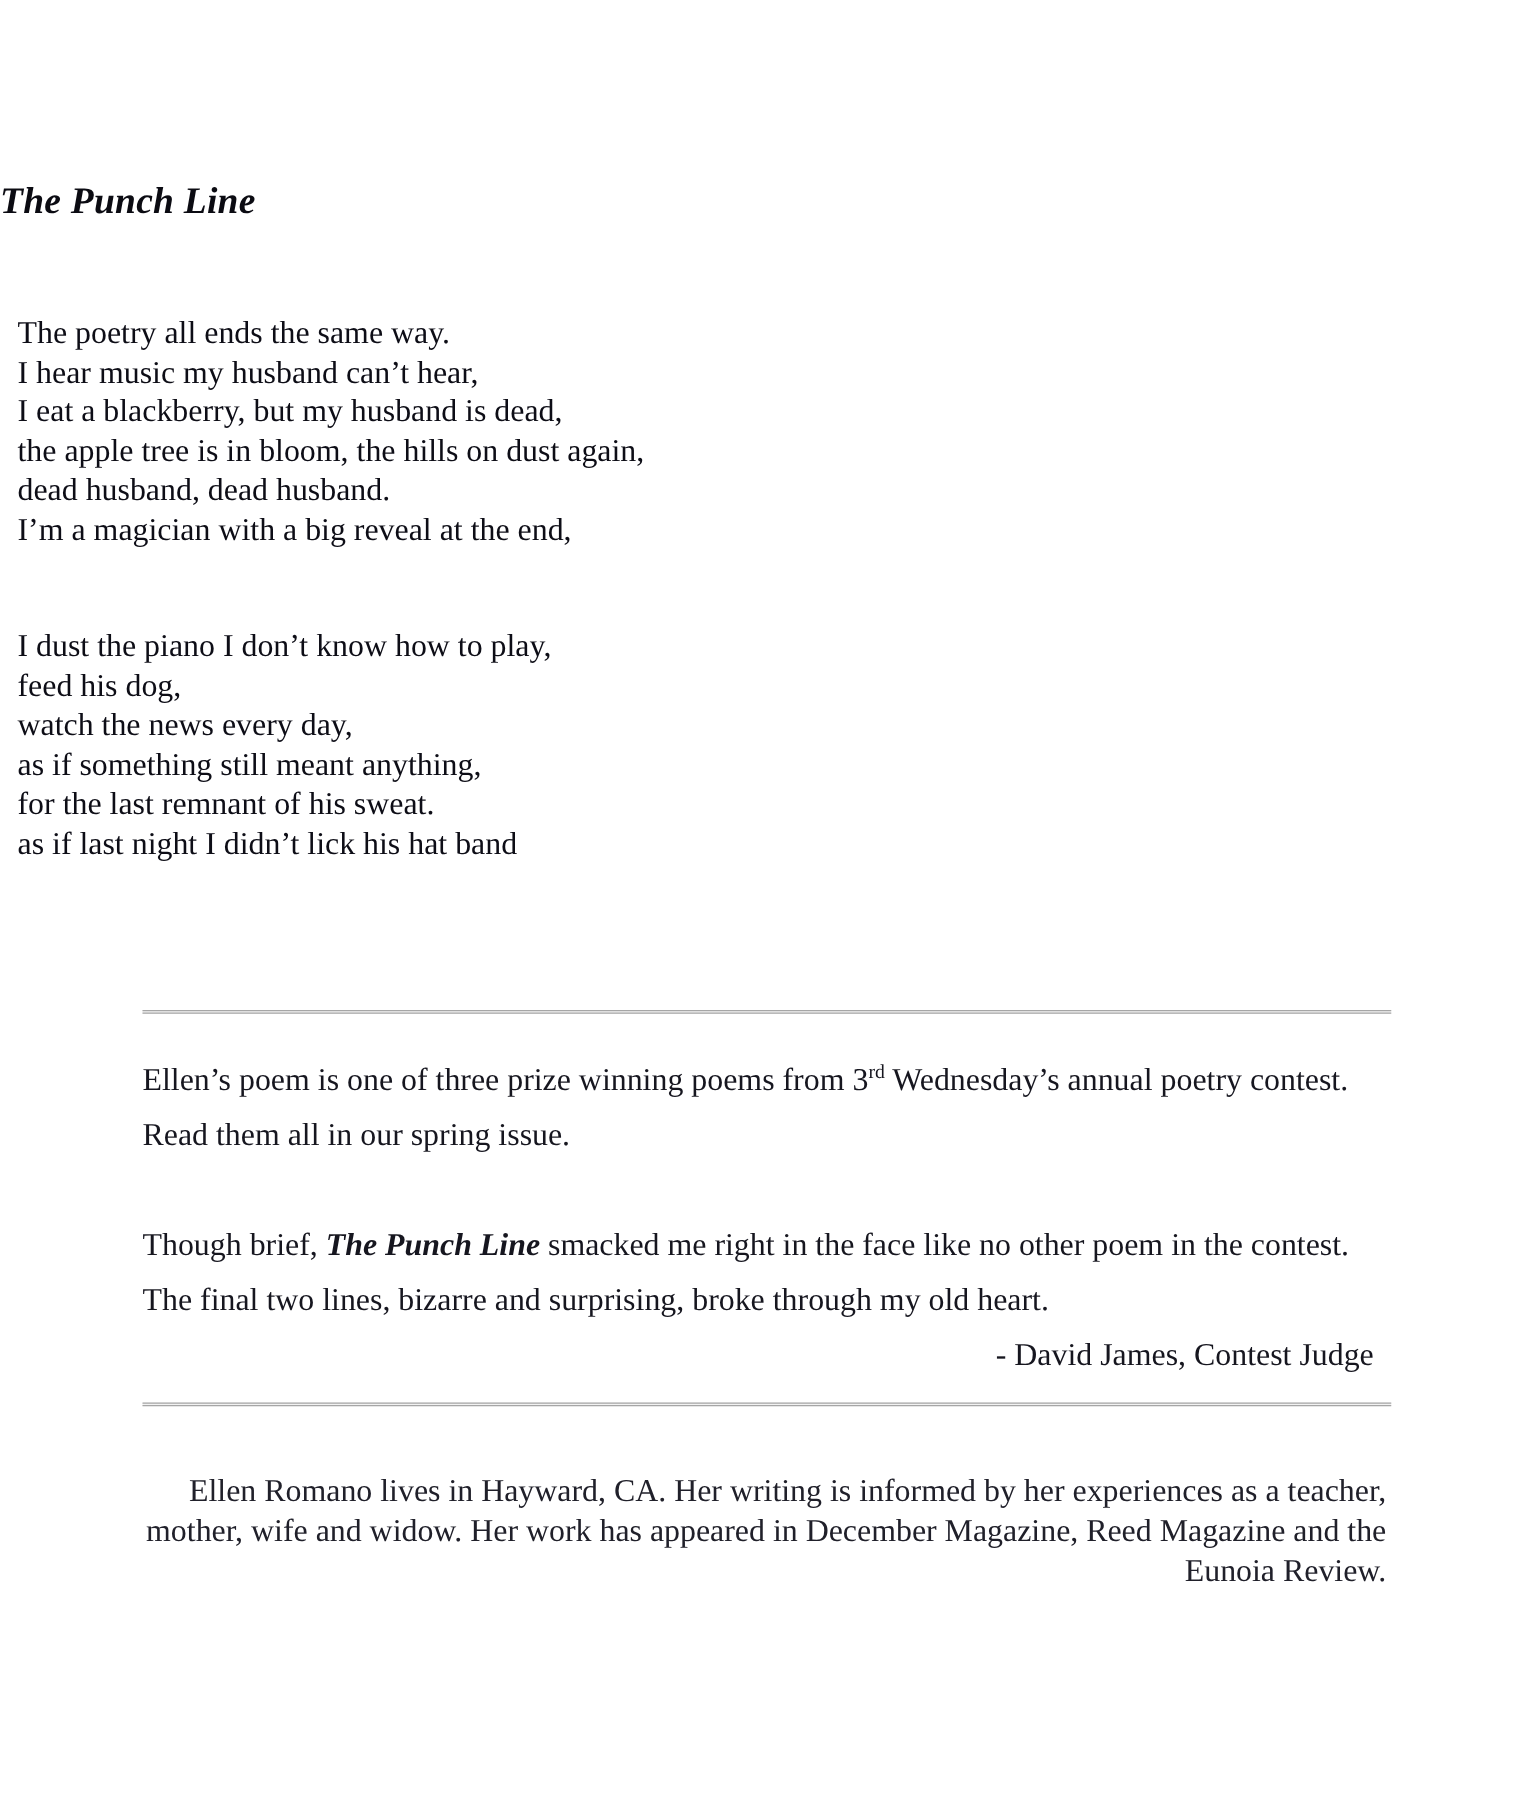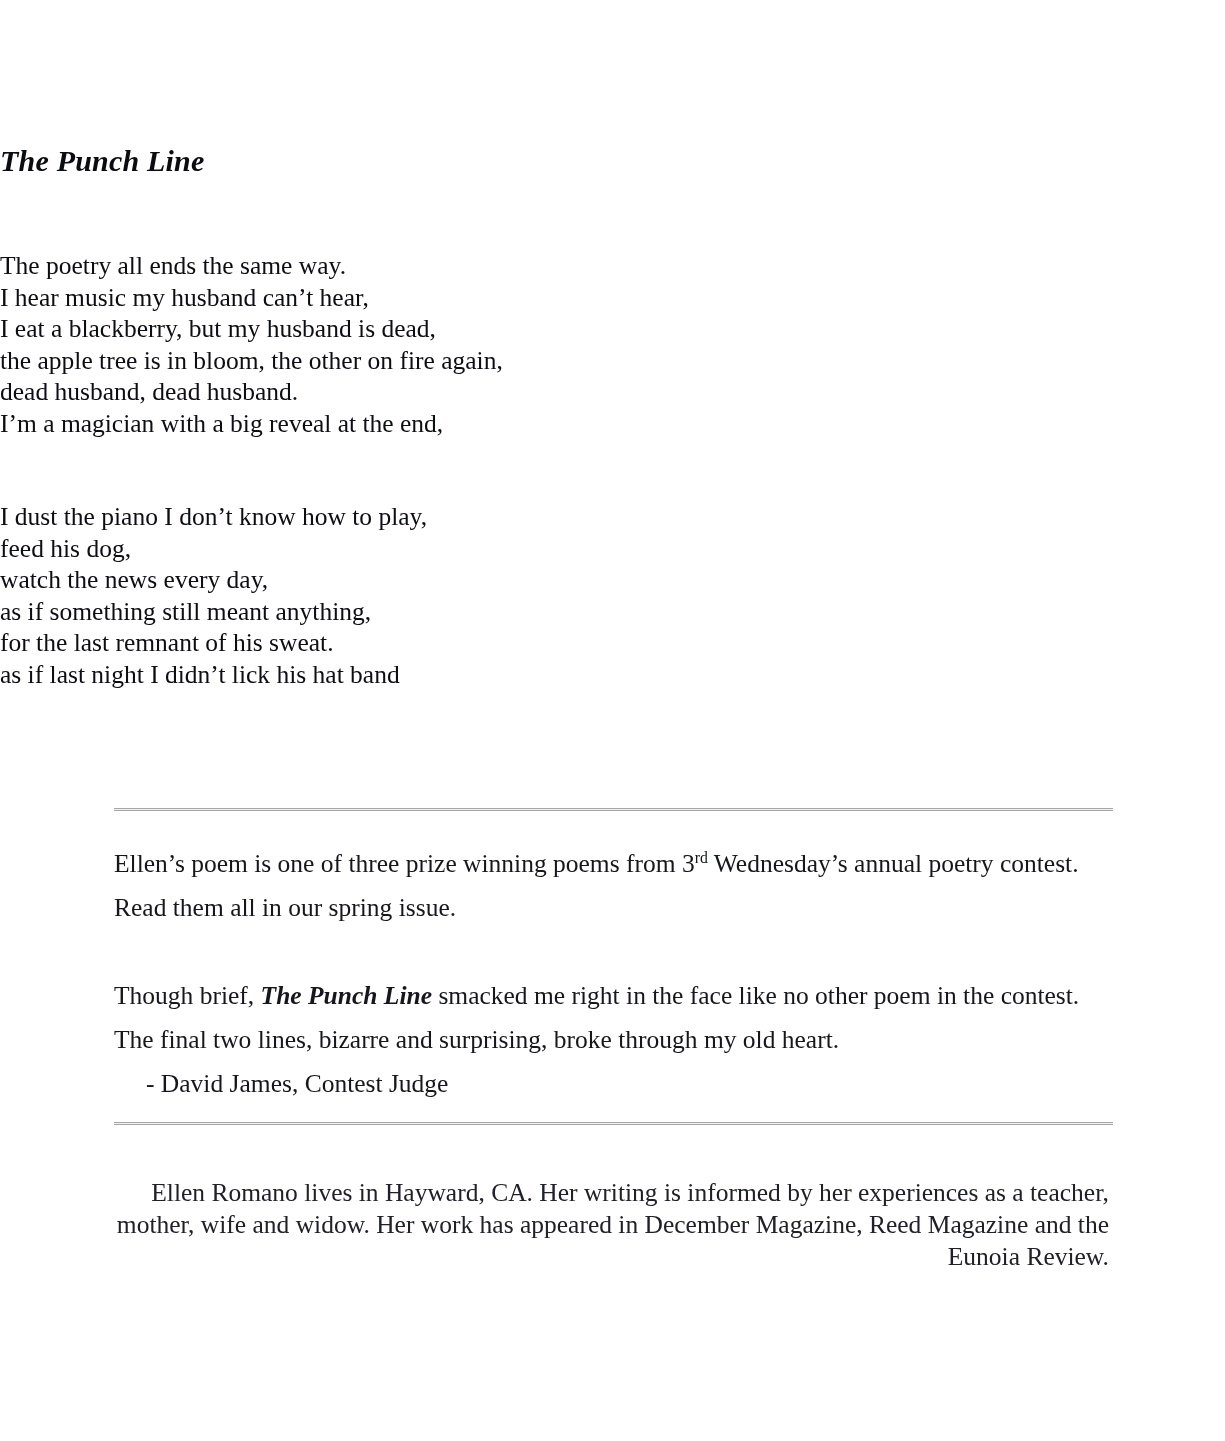--- a/index.html
+++ b/index.html
@@ -38,21 +38,21 @@
     font-weight: bold;
     font-style: italic;
     letter-spacing: 0.2px;
     color: #0b0b12;
     white-space: nowrap;
   }
 
   
   .poem-body {
     position: absolute;
-    left: 0;
+    left: 14px;
     top: 218px;
     width: 980px;
     font-size: 25.5px;
     line-height: 31.5px;
     color: #0d0d16;
   }
   .stanza {
     margin: 0;
   }
   .stanza .line {
@@ -93,20 +93,21 @@
     color: #16161f;
   }
   .note-block p {
     margin: 0;
   }
   .note-gap {
     height: 44px;
   }
   .note-attribution {
     padding-left: 32px;
+    text-align: right;
   }
   .title-inline {
     font-weight: bold;
     font-style: italic;
   }
   sup.ordinal {
     font-size: 0.62em;
     vertical-align: super;
     line-height: 0;
   }
@@ -129,21 +130,21 @@
 <div class="page">
 
   <div class="poem-title">The Punch Line</div>
 
   <div class="poem-body">
 
     <div class="stanza">
       <div class="line">The poetry all ends the same way.</div>
       <div class="line">I hear music my husband can’t hear,</div>
       <div class="line">I eat a blackberry, but my husband is dead,</div>
-      <div class="line">the apple tree is in bloom, the other on fire again,</div>
+      <div class="line">the apple tree is in bloom, the hills on dust again,</div>
       <div class="line">dead husband, dead husband.</div>
       <div class="line">I’m a magician with a big reveal at the end,</div>
     </div>
 
     <div class="stanza-gap"></div>
 
 
     <div class="stanza-gap"></div>
 
     <div class="stanza">

